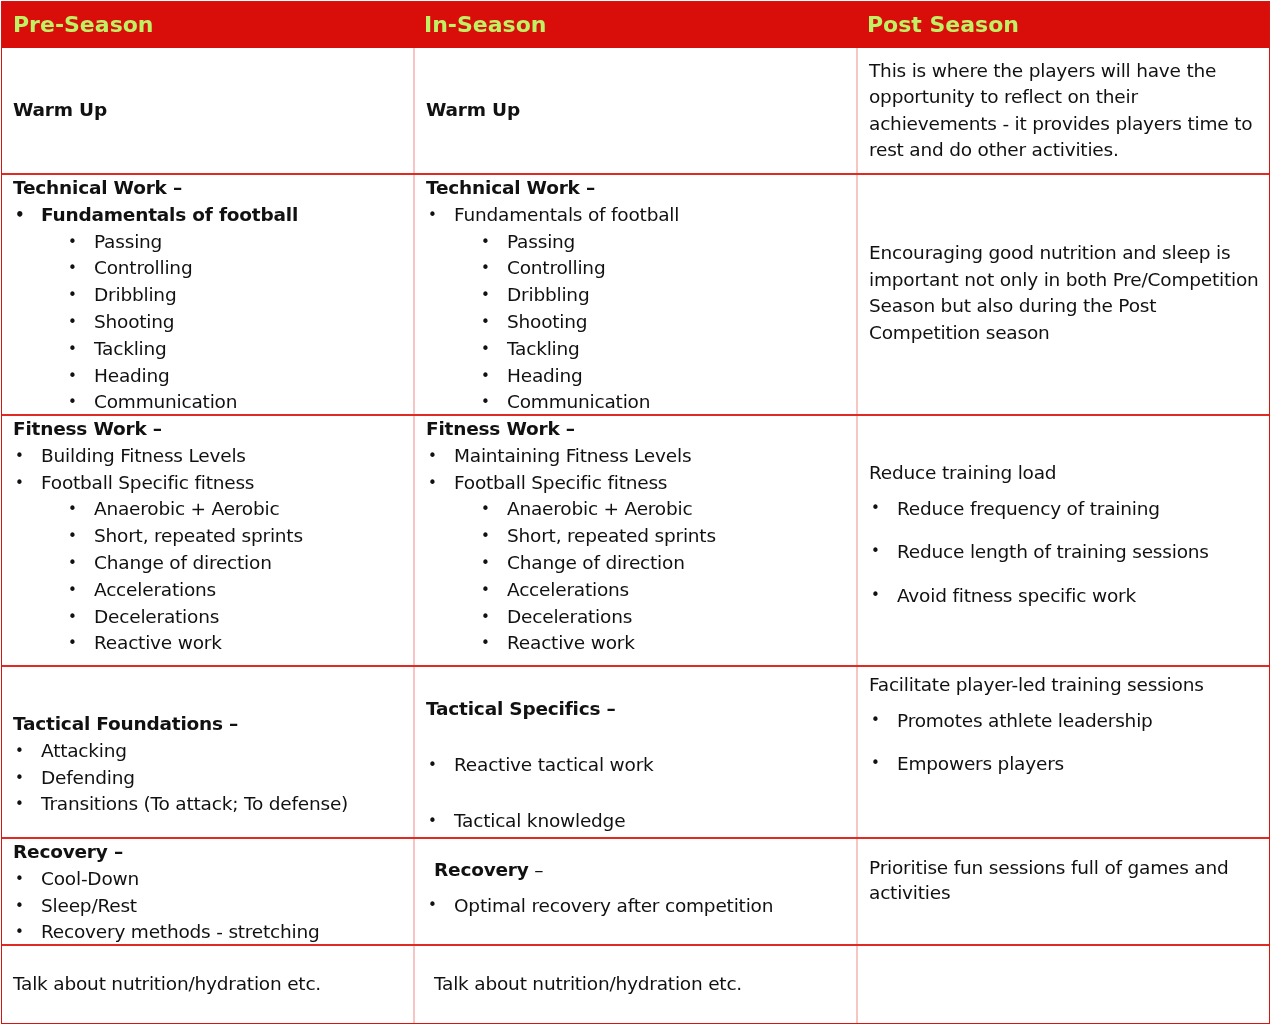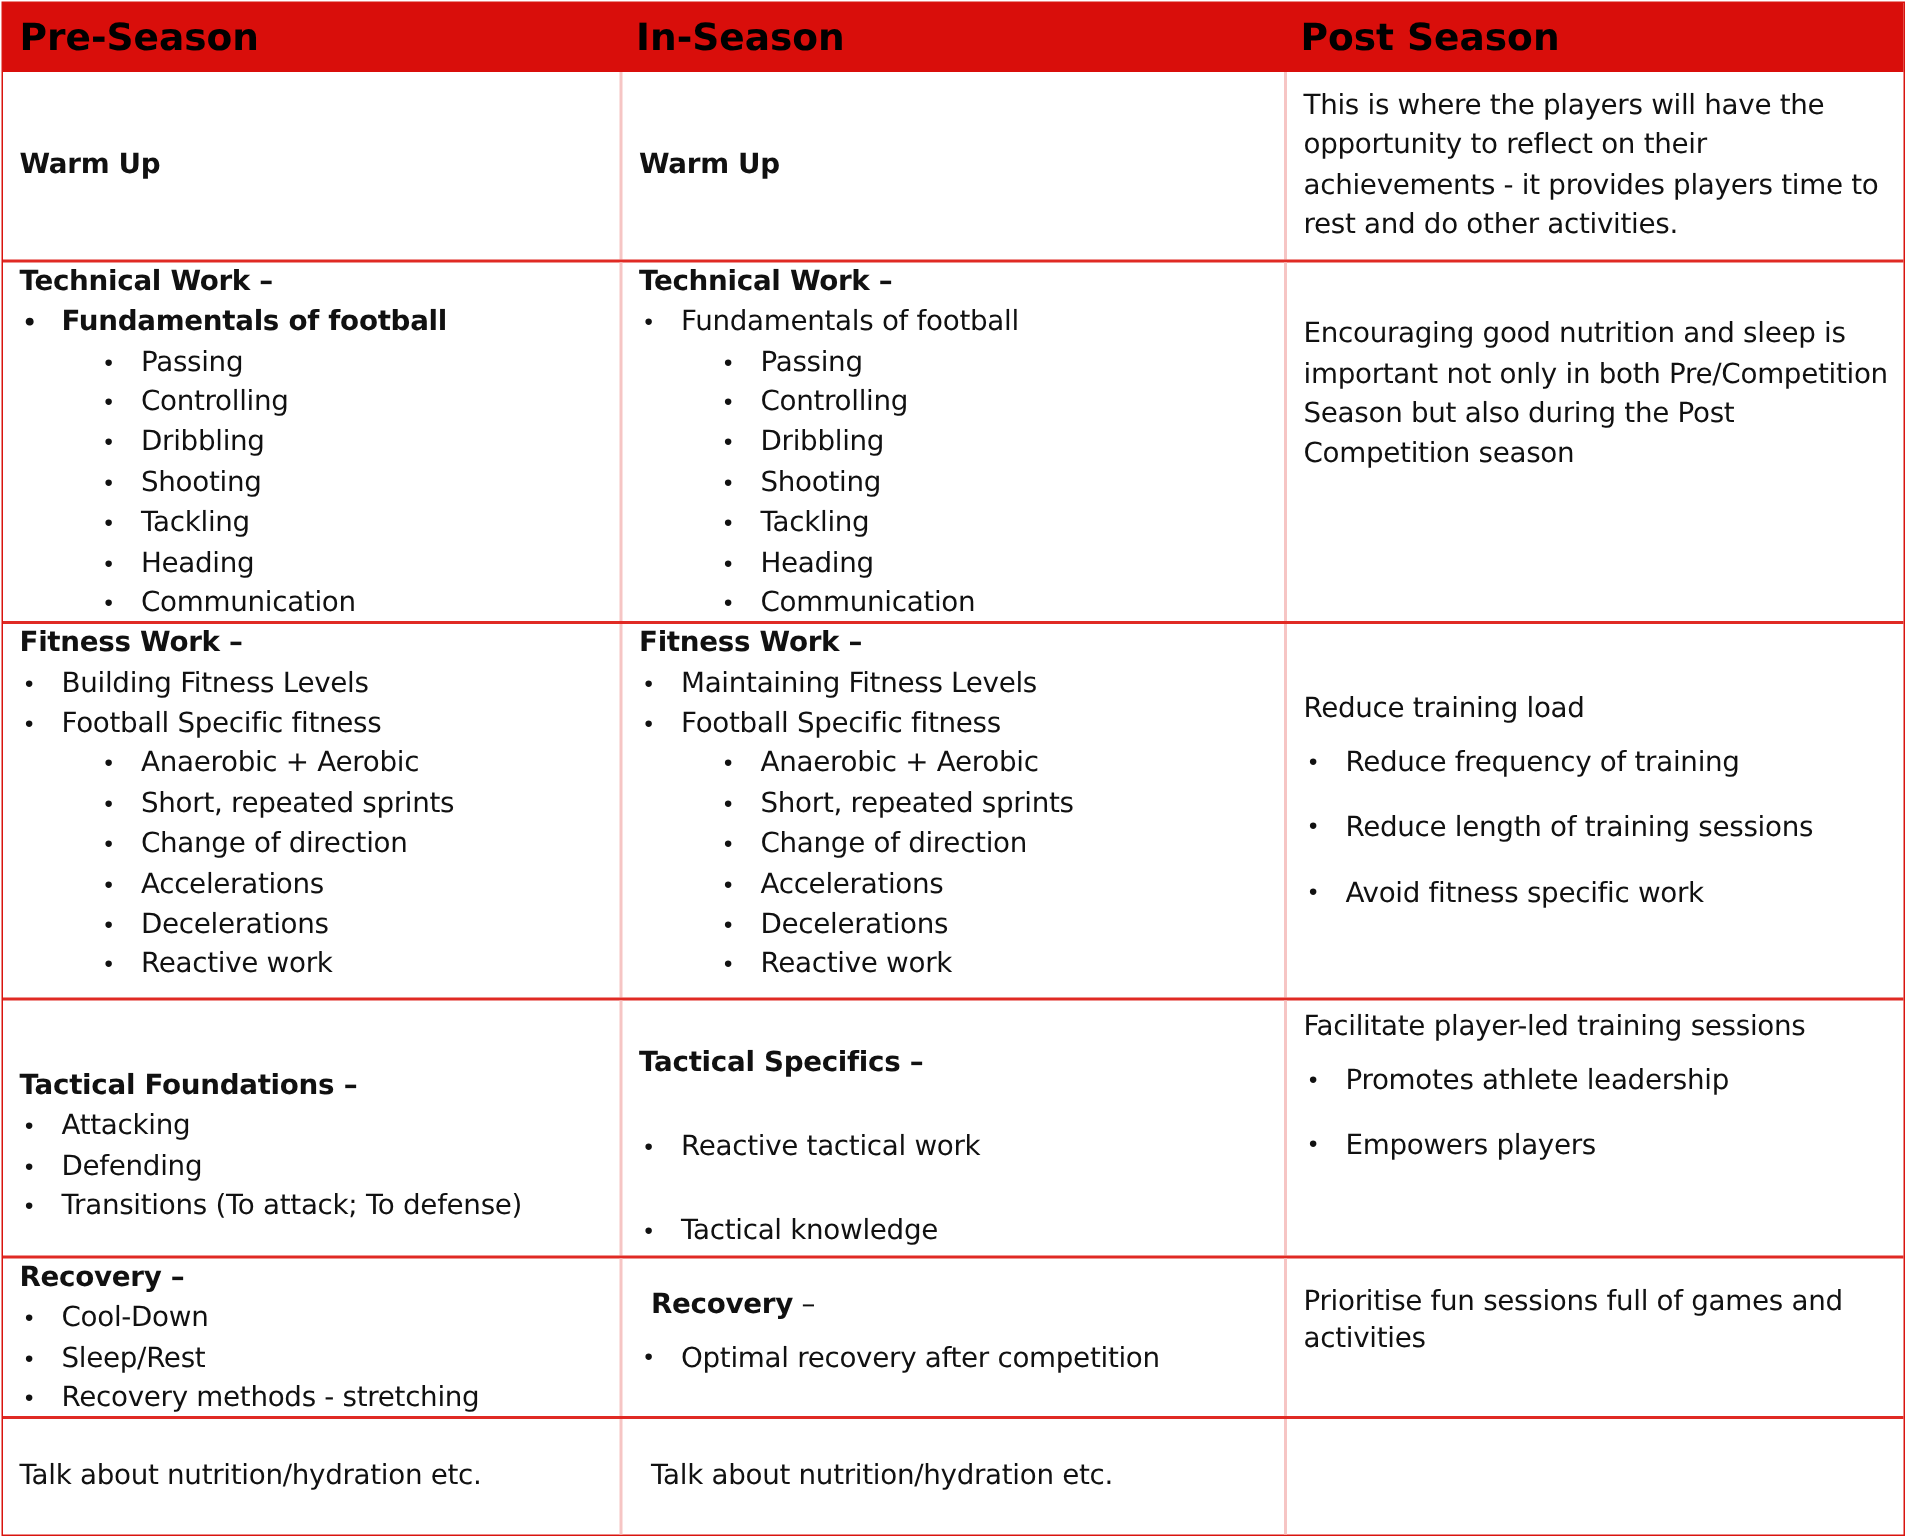--- a/index.html
+++ b/index.html
@@ -5,21 +5,21 @@
   html, body { margin: 0; padding: 0; background: #ffffff; }
   body { width: 1272px; height: 1026px; overflow: hidden; font-family: "DejaVu Sans", sans-serif; color: #111; }
   .tbl { position: absolute; left: 1px; top: 1px; width: 1269px; height: 1023px; border: 1px solid #d9140e; box-sizing: border-box; }
   .row { position: absolute; left: 0; width: 100%; box-sizing: border-box; }
   .row.sep { border-top: 2px solid #e02a24; }
   .hdr { background: #d90e0b; top: 0; height: 46px; }
   .cell { position: absolute; top: 0; bottom: 0; box-sizing: border-box; padding: 0 10px 0 11px; overflow: hidden; }
   .c1 { left: 0; width: 411px; }
   .c2 { left: 411px; width: 443px; border-left: 2px solid #f6c5c4; }
   .c3 { left: 854px; width: 413px; border-left: 2px solid #f6c5c4; }
-  .hdr .cell { border-left: none; color: #000000; font-weight: bold; font-size: 25px; line-height: 46px; }
+  .hdr .cell { border-left: none; color: #bef264; font-weight: bold; font-size: 22px; line-height: 46px; }
   .vc { display: flex; flex-direction: column; justify-content: center; }
   .tc { display: flex; flex-direction: column; justify-content: flex-start; }
   .line { font-size: 18.5px; line-height: 26.8px; white-space: nowrap; letter-spacing: -0.2px; }
   .b { font-weight: bold; }
   .li { position: relative; padding-left: 28px; }
   .li2 { position: relative; padding-left: 81px; }
   .li .dot, .li2 .dot { position: absolute; top: 0; font-size: 15px; }
   .li .dot { left: 2px; }
   .li2 .dot { left: 55px; }
   .sp { line-height: 43.5px; }
@@ -65,21 +65,21 @@
       <div class="line b">Technical Work –</div>
       <div class="line li"><span class="dot">•</span><span>Fundamentals of football</span></div>
       <div class="line li2"><span class="dot">•</span><span>Passing</span></div>
       <div class="line li2"><span class="dot">•</span><span>Controlling</span></div>
       <div class="line li2"><span class="dot">•</span><span>Dribbling</span></div>
       <div class="line li2"><span class="dot">•</span><span>Shooting</span></div>
       <div class="line li2"><span class="dot">•</span><span>Tackling</span></div>
       <div class="line li2"><span class="dot">•</span><span>Heading</span></div>
       <div class="line li2"><span class="dot">•</span><span>Communication</span></div>
     </div>
-    <div class="cell c3 tc" style="padding-top:35px;">
+    <div class="cell c3 tc" style="padding-top:65px;">
       <div class="para">Encouraging good nutrition and sleep is important not only in both Pre/Competition Season but also during the Post Competition season</div>
     </div>
   </div>
 
   <div class="row sep" style="top:412px;height:251px;">
     <div class="cell c1 tc">
       <div class="line b">Fitness Work –</div>
       <div class="line li"><span class="dot">•</span><span>Building Fitness Levels</span></div>
       <div class="line li"><span class="dot">•</span><span>Football Specific fitness</span></div>
       <div class="line li2"><span class="dot">•</span><span>Anaerobic + Aerobic</span></div>

